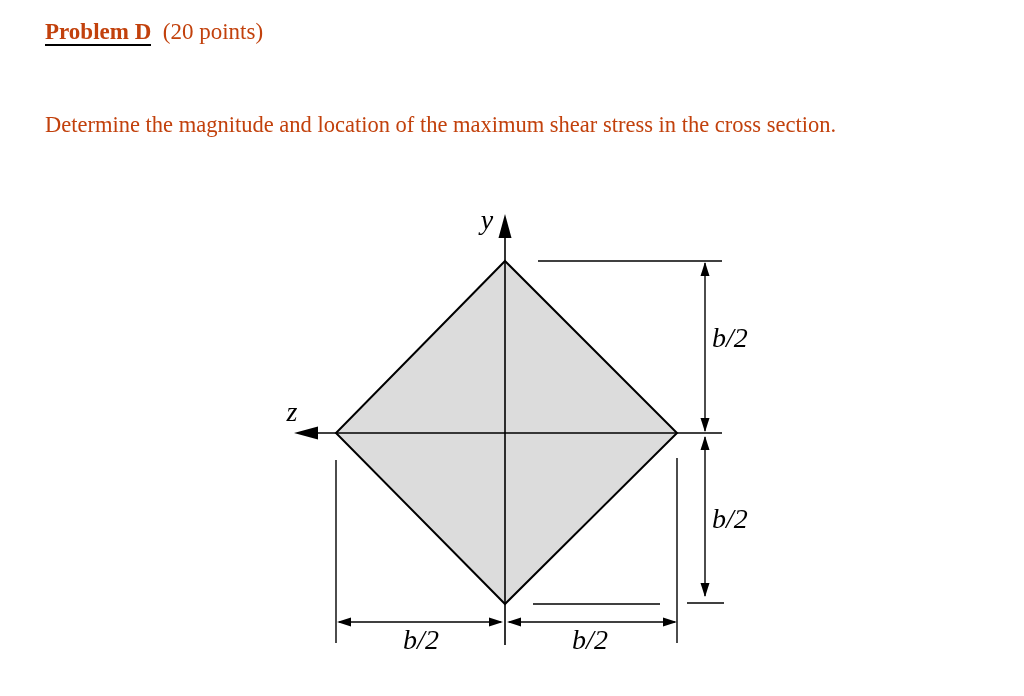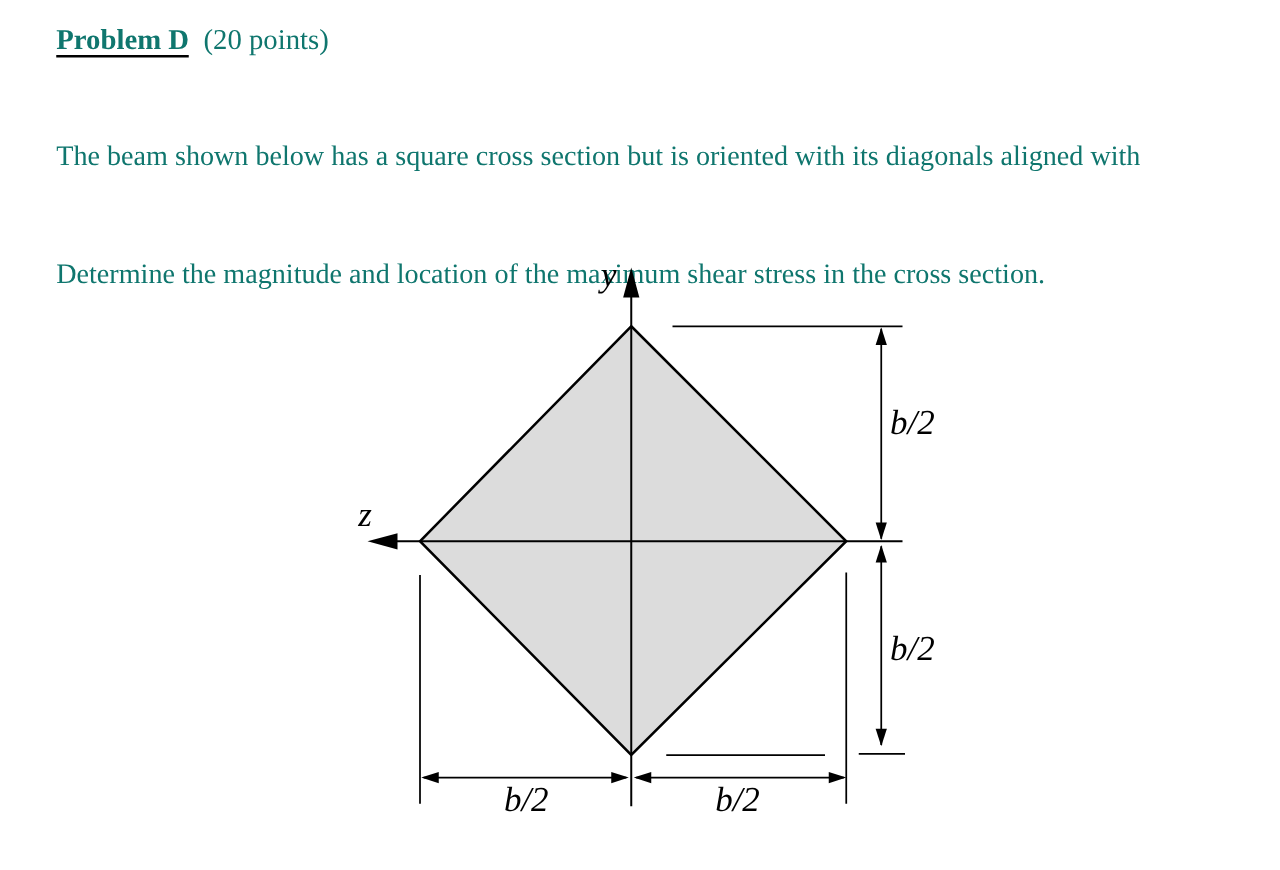--- a/index.html
+++ b/index.html
@@ -3,21 +3,21 @@
 <meta charset="utf-8">
 <style>
   html, body { margin: 0; padding: 0; background: #ffffff; }
   .page {
     position: relative;
     width: 1024px;
     height: 696px;
     background: #ffffff;
     overflow: hidden;
     font-family: "Liberation Serif", "DejaVu Serif", serif;
-    color: #0f766e;
+    color: #c2410c;
   }
   .title {
     position: absolute;
     left: 45px;
     top: 17px;
     font-size: 23px;
     line-height: 30px;
     white-space: pre;
   }
   .title .strong {
@@ -44,21 +44,20 @@
   }
 </style>
 </head>
 <body>
 
 <div class="page">
 
   <div class="title"><span class="strong">Problem D</span><span>&nbsp; (20 points)</span></div>
 
   <div class="para">
-    <div class="line">The beam shown below has a square cross section but is oriented with its diagonals aligned with</div>
     <div class="line">Determine the magnitude and location of the maximum shear stress in the cross section.</div>
   </div>
 
   <svg class="figure" width="1024" height="696" viewBox="0 0 1024 696">
 
     <polygon points="505,261 677,433 505,604 336,433" stroke="#000" stroke-width="2" stroke-linejoin="miter" fill="#dcdcdc"></polygon>
 
     <g>
       <line class="dline" x1="505" y1="232" x2="505" y2="645" stroke-width="1.6"></line>
       <polygon class="ah" points="505,214 511.5,238 498.5,238"></polygon>

